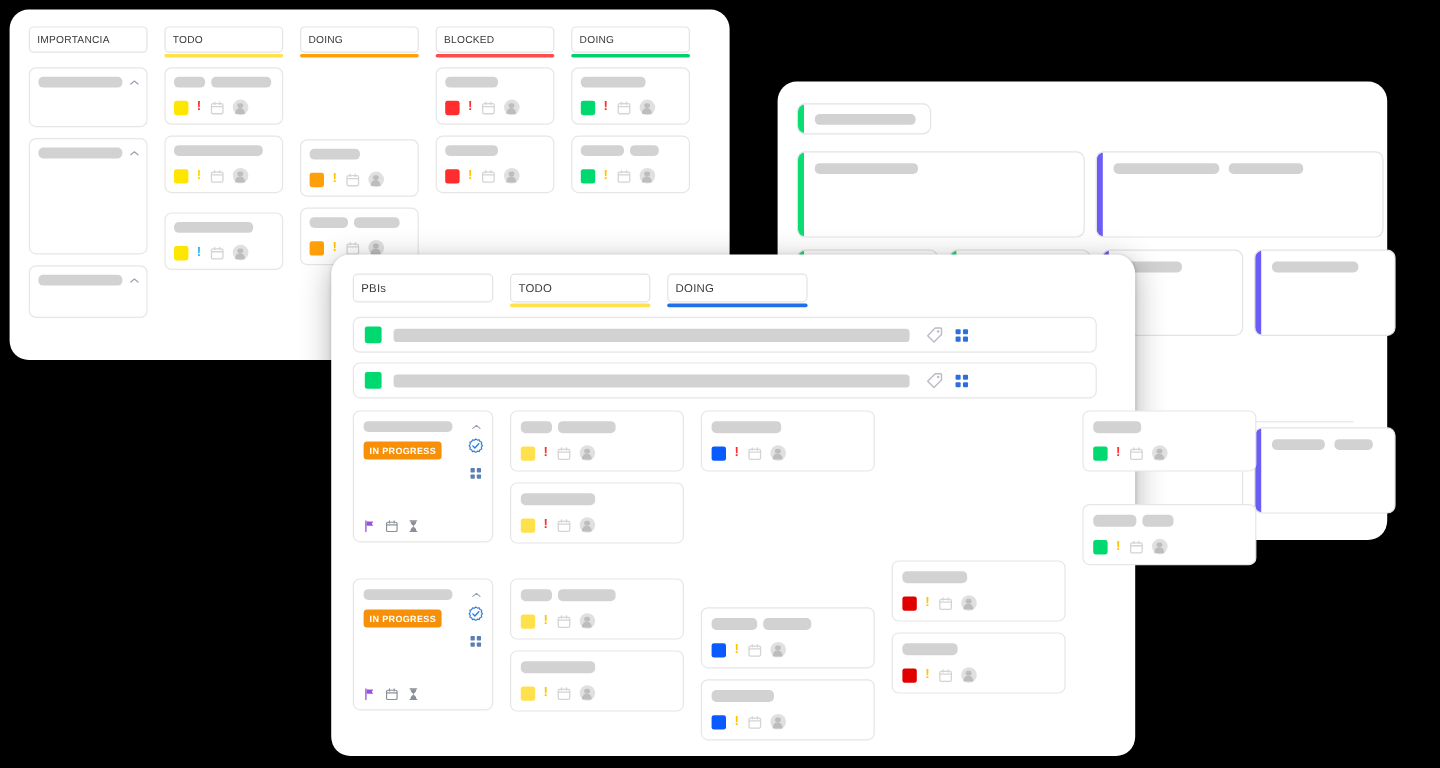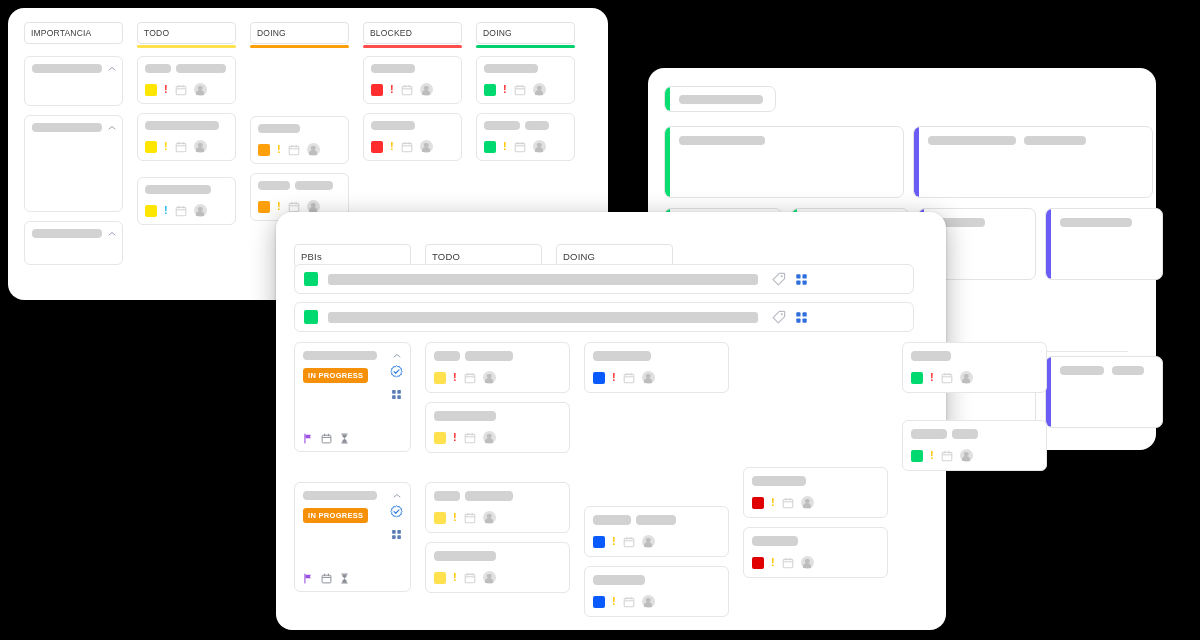--- a/index.html
+++ b/index.html
@@ -30,21 +30,21 @@
   .sw{width:12px;height:12px;border-radius:2px;flex:none;}
   .bang{font-size:11px;font-weight:bold;line-height:1;flex:none;}
   .ava{width:13px;height:13px;border-radius:50%;background:#e0e0e0;position:relative;flex:none;}
   .ava::before{content:"";position:absolute;left:50%;top:2.5px;transform:translateX(-50%);
     width:4.5px;height:4.5px;border-radius:50%;background:#bdbdbd;}
   .ava::after{content:"";position:absolute;left:50%;bottom:1px;transform:translateX(-50%);
     width:8px;height:5px;border-radius:4px 4px 0 0;background:#bdbdbd;}
 
   
   #panel2{left:276px;top:212px;width:670px;height:418px;}
-  .p2-cols{position:absolute;left:18px;top:32px;display:flex;gap:14px;}
+  .p2-cols{position:absolute;left:18px;top:16px;display:flex;gap:14px;}
   .p2-col{width:117px;}
   .p2-rows{position:absolute;left:18px;top:52px;right:0;}
   .pbirow{border:1px solid #e6e6e6;border-radius:6px;background:#fff;height:30px;width:620px;
           display:flex;align-items:center;padding:0 9px;box-sizing:border-box;margin-bottom:8px;}
   .pbirow .sw{width:14px;height:14px;border-radius:2px;}
   .pbirow .bar{flex:1;height:11px;background:#d2d2d2;border-radius:3px;margin:0 10px;max-width:430px;}
   .icoslot{width:22px;display:flex;justify-content:center;align-items:center;flex:none;}
   .p2-grid{position:absolute;left:18px;top:130px;display:flex;gap:14px;align-items:flex-start;}
   .p2-colwrap{width:117px;display:flex;flex-direction:column;gap:9px;}
   .p2-colwrap.wide{width:145px;}

